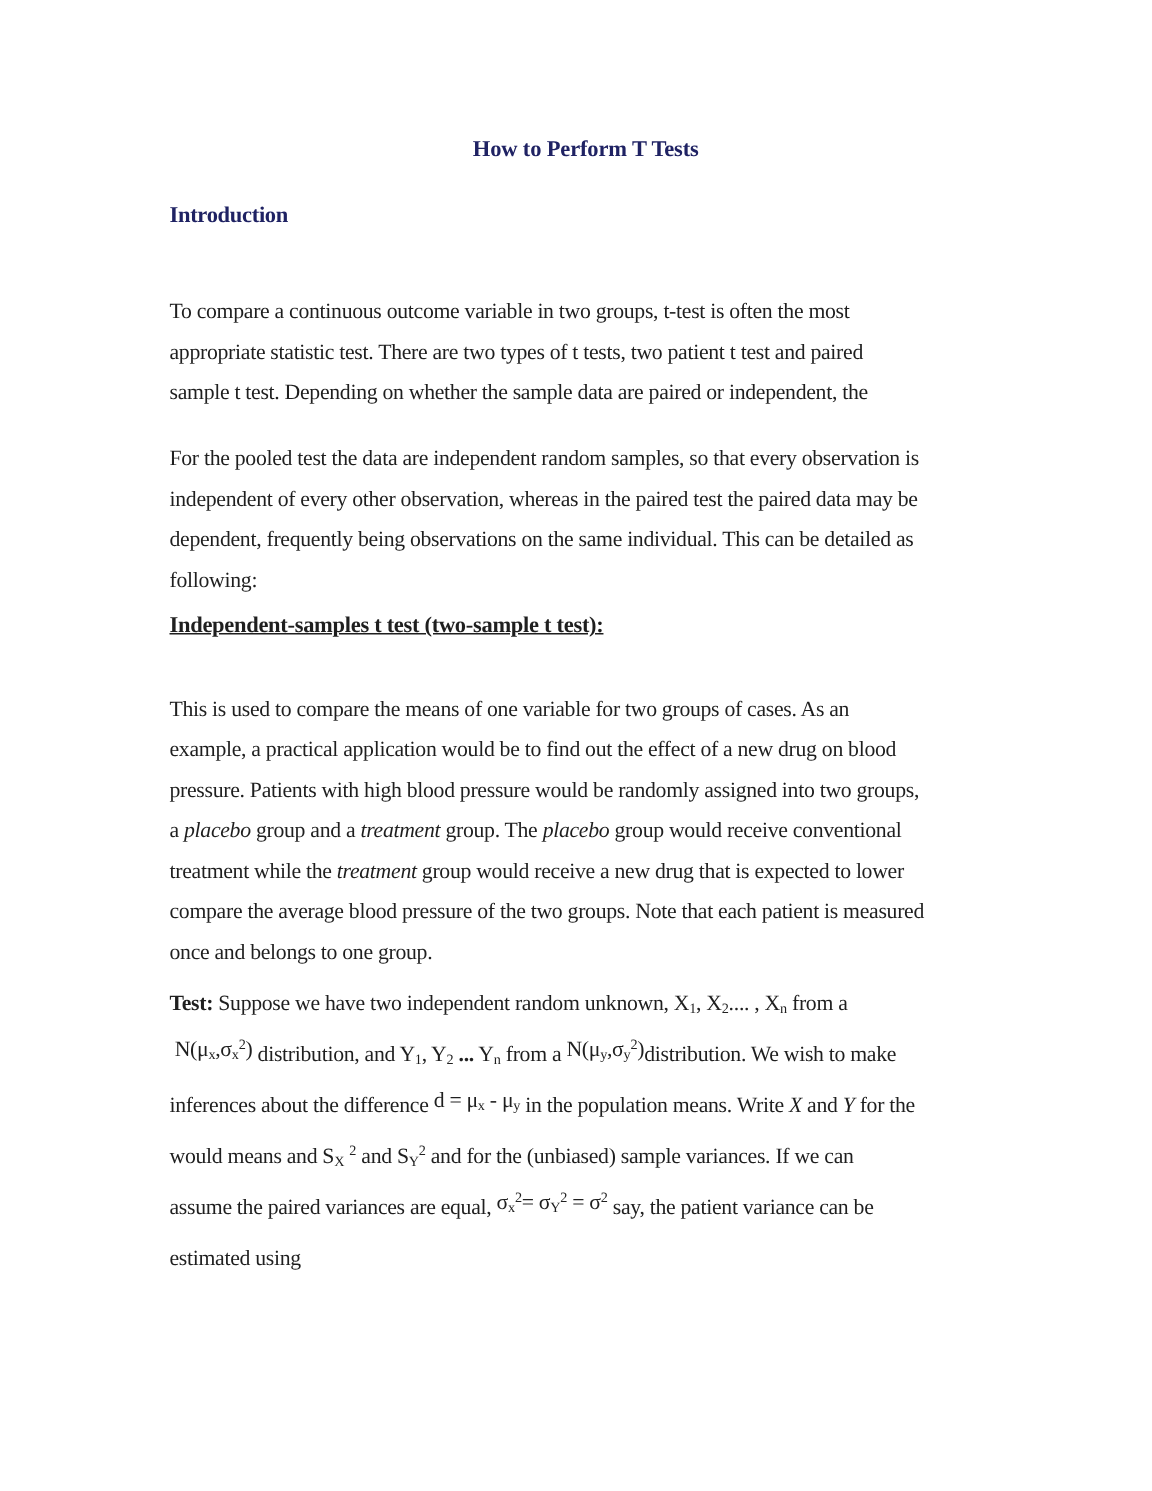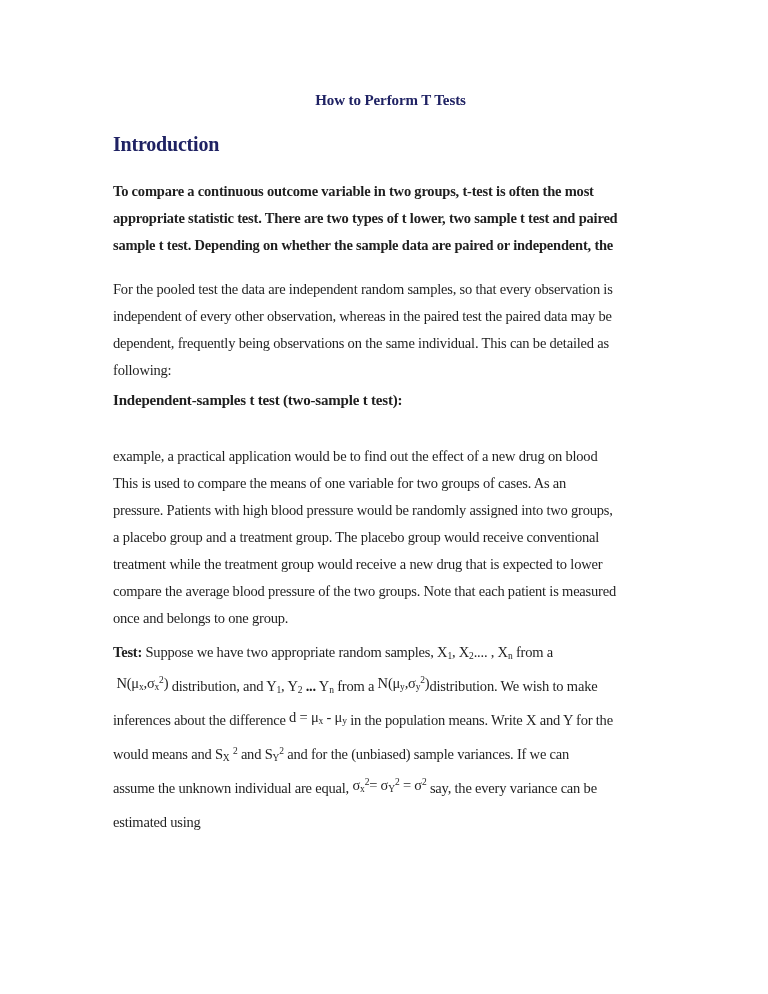--- a/index.html
+++ b/index.html
@@ -8,71 +8,71 @@
     position:relative; width:768px; height:852px; background:var(--bg);
     overflow:hidden;
     font-family:"Liberation Serif","DejaVu Serif",serif;
     color:var(--ink); font-size:14.5px; letter-spacing:-0.2px;
   }
   .content { padding:0 100px 0 113px; }
   .block-title {
     margin-top:90px; text-align:center; font-weight:bold;
     color:var(--navy); font-size:15px; line-height:21px; letter-spacing:-0.1px;
   }
-  .heading_navy { font-weight:bold; color:var(--navy); font-size:20px; line-height:21px; }
+  .heading_navy { font-weight:bold; color:var(--navy); font-size:15px; line-height:21px; }
   .heading_black { font-weight:bold; color:var(--ink); font-size:15px; line-height:21px; }
   .para .line, .para_math .line { white-space:pre; line-height:27px; }
   .para_math .line { line-height:32px; }
   
   .block-0 { margin-top:23px; }   
-  .block-1 { margin-top:23px;font-weight:bold; }   
+  .block-1 { margin-top:40px; }   
   .block-2 { margin-top:17px; }   
-  .block-3 { margin-top:6px;  }   
+  .block-3 { margin-top:6px;text-decoration:underline;  }   
   .block-4 { margin-top:32px; }   
   .block-5 { margin-top:4px;  }   
   .seg-b { font-weight:bold;margin-top:28px; }
-  .seg-i { }
+  .seg-i { font-style:italic; }
   .seg-sub { font-size:9.5px; position:relative; top:2px; }
   .seg-sup { font-size:9.5px; position:relative; top:-5px; }
   .seg-m    { position:relative; top:-3px; }
   .seg-msub { font-size:9.5px; position:relative; top:-1px; }
   .seg-msup { font-size:9.5px; position:relative; top:-8px; }
 </style>
 </head>
 <body>
 
 <div class="page">
   <div class="content">
     <div class="block-title">How to Perform T Tests</div>
     <div id="doc-blocks">
         <div class="heading_navy block-0">Introduction</div>
         <div class="para block-1">
           <div class="line"><span>To compare a continuous outcome variable in two groups, t-test is often the most</span></div>
-          <div class="line"><span>appropriate statistic test. There are two types of t lower, two sample t test and paired</span></div>
+          <div class="line"><span>appropriate statistic test. There are two types of t tests, two patient t test and paired</span></div>
           <div class="line"><span>sample t test. Depending on whether the sample data are paired or independent, the</span></div>
         </div>
         <div class="para block-2">
           <div class="line"><span>For the pooled test the data are independent random samples, so that every observation is</span></div>
           <div class="line"><span>independent of every other observation, whereas in the paired test the paired data may be</span></div>
           <div class="line"><span>dependent, frequently being observations on the same individual. This can be detailed as</span></div>
           <div class="line"><span>following:</span></div>
         </div>
         <div class="heading_black block-3">Independent-samples t test (two-sample t test):</div>
         <div class="para block-4">
+          <div class="line"><span>This is used to compare the means of one variable for two groups of cases. As an</span></div>
           <div class="line"><span>example, a practical application would be to find out the effect of a new drug on blood</span></div>
-          <div class="line"><span>This is used to compare the means of one variable for two groups of cases. As an</span></div>
           <div class="line"><span>pressure. Patients with high blood pressure would be randomly assigned into two groups,</span></div>
           <div class="line"><span>a </span><span class="seg-i">placebo</span><span> group and a </span><span class="seg-i">treatment</span><span> group. The </span><span class="seg-i">placebo</span><span> group would receive conventional</span></div>
           <div class="line"><span>treatment while the </span><span class="seg-i">treatment</span><span> group would receive a new drug that is expected to lower</span></div>
           <div class="line"><span>compare the average blood pressure of the two groups. Note that each patient is measured</span></div>
           <div class="line"><span>once and belongs to one group.</span></div>
         </div>
         <div class="para_math block-5">
-          <div class="line"><span class="seg-b">Test:</span><span> Suppose we have two appropriate random samples, X</span><span class="seg-sub">1</span><span>, X</span><span class="seg-sub">2</span><span>.... , X</span><span class="seg-sub">n</span><span> from a</span></div>
+          <div class="line"><span class="seg-b">Test:</span><span> Suppose we have two independent random unknown, X</span><span class="seg-sub">1</span><span>, X</span><span class="seg-sub">2</span><span>.... , X</span><span class="seg-sub">n</span><span> from a</span></div>
           <div class="line"><span> </span><span class="seg-m">N(μ</span><span class="seg-msub">x</span><span class="seg-m">,σ</span><span class="seg-msub">x</span><span class="seg-msup">2</span><span class="seg-m">)</span><span> distribution, and Y</span><span class="seg-sub">1</span><span>, Y</span><span class="seg-sub">2</span><span> </span><span class="seg-b">...</span><span> Y</span><span class="seg-sub">n</span><span> from a </span><span class="seg-m">N(μ</span><span class="seg-msub">y</span><span class="seg-m">,σ</span><span class="seg-msub">y</span><span class="seg-msup">2</span><span class="seg-m">)</span><span>distribution. We wish to make</span></div>
           <div class="line"><span>inferences about the difference </span><span class="seg-m">d = μ</span><span class="seg-msub">x</span><span class="seg-m"> - μ</span><span class="seg-msub">y</span><span> in the population means. Write </span><span class="seg-i">X</span><span> and </span><span class="seg-i">Y</span><span> for the</span></div>
           <div class="line"><span>would means and S</span><span class="seg-sub">X</span><span> </span><span class="seg-sup">2</span><span> and S</span><span class="seg-sub">Y</span><span class="seg-sup">2</span><span> and for the (unbiased) sample variances. If we can</span></div>
-          <div class="line"><span>assume the unknown individual are equal, </span><span class="seg-m">σ</span><span class="seg-msub">x</span><span class="seg-msup">2</span><span class="seg-m">= σ</span><span class="seg-msub">Y</span><span class="seg-msup">2</span><span class="seg-m"> = σ</span><span class="seg-msup">2</span><span> say, the every variance can be</span></div>
+          <div class="line"><span>assume the paired variances are equal, </span><span class="seg-m">σ</span><span class="seg-msub">x</span><span class="seg-msup">2</span><span class="seg-m">= σ</span><span class="seg-msub">Y</span><span class="seg-msup">2</span><span class="seg-m"> = σ</span><span class="seg-msup">2</span><span> say, the patient variance can be</span></div>
           <div class="line"><span>estimated using</span></div>
         </div>
       </div>
   </div>
 </div>
 
 </body></html>

